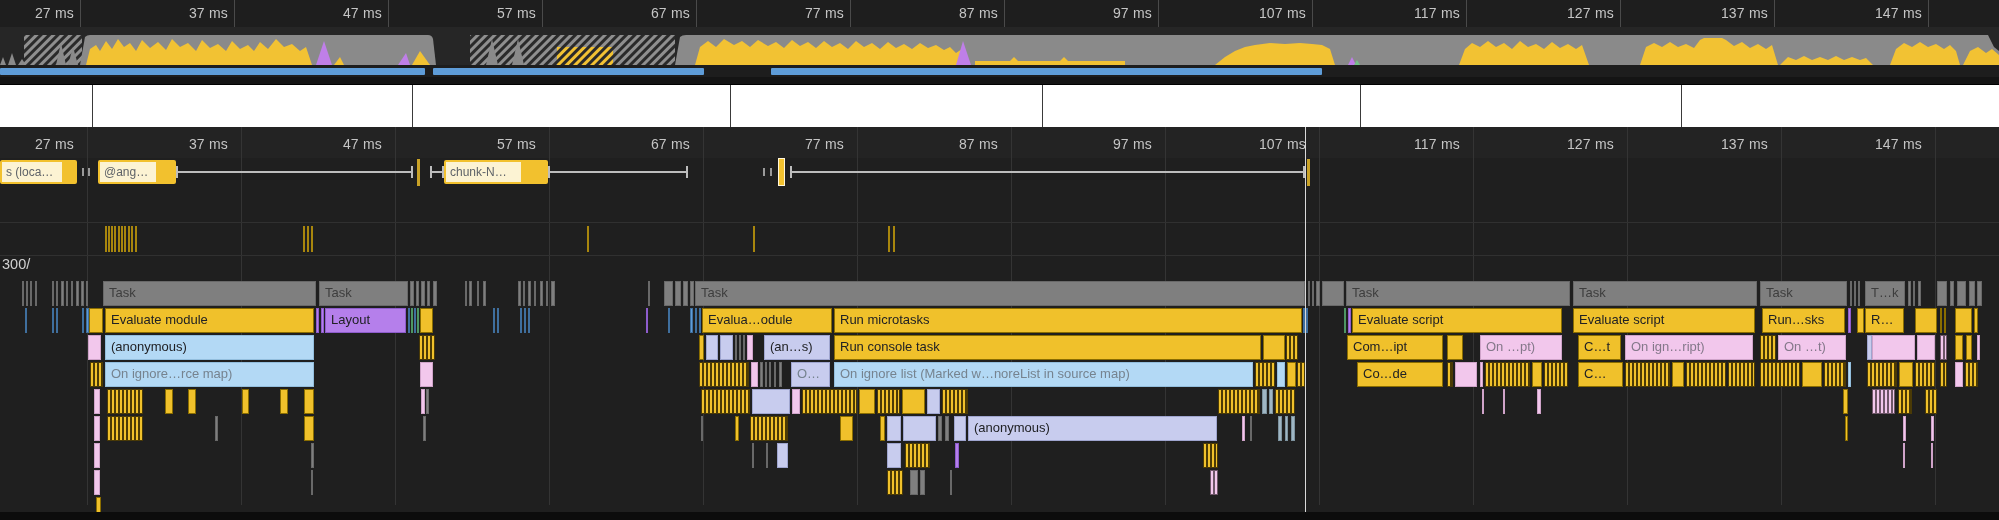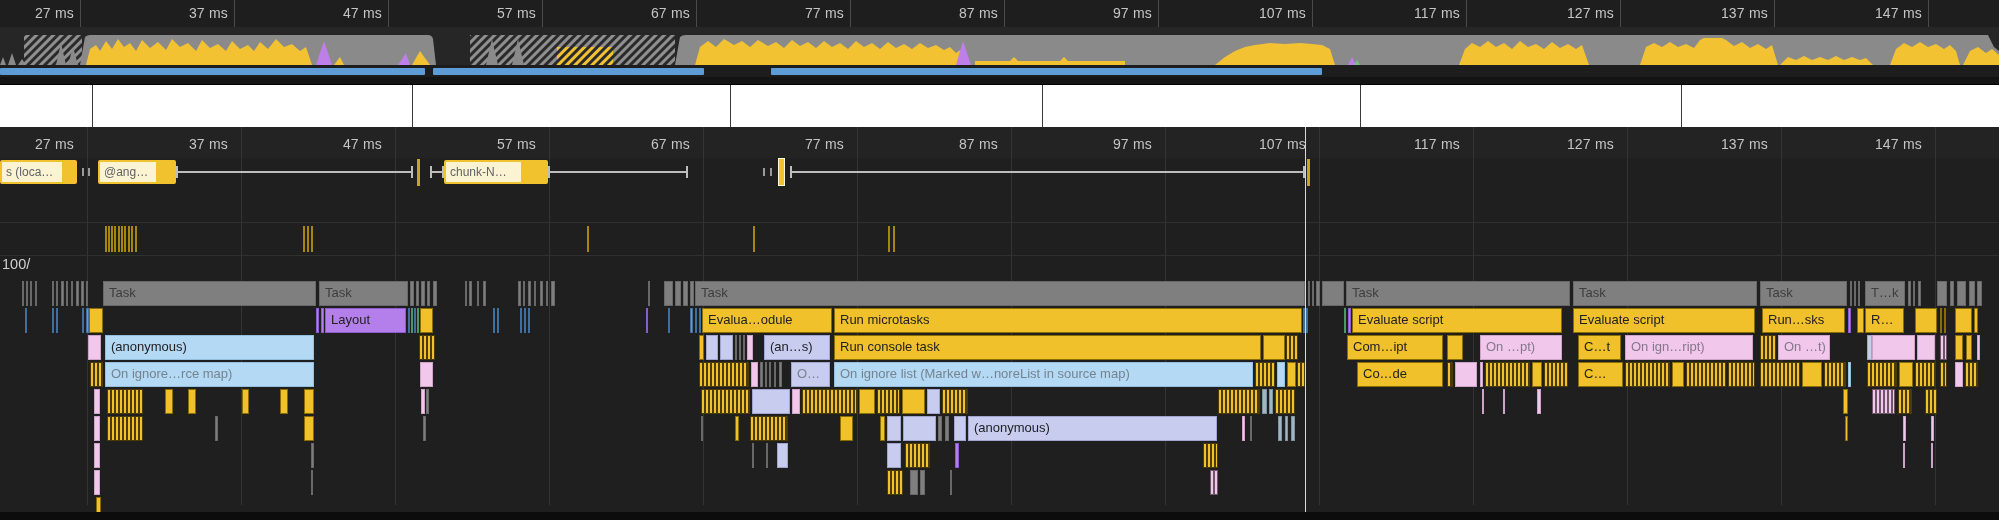--- a/index.html
+++ b/index.html
@@ -209,21 +209,21 @@
         <div class="ttick" style="left: 135px;"></div>
         <div class="ttick" style="left: 303px;"></div>
         <div class="ttick" style="left: 307px;"></div>
         <div class="ttick" style="left: 311px;"></div>
         <div class="ttick" style="left: 587px;"></div>
         <div class="ttick" style="left: 753px;"></div>
         <div class="ttick" style="left: 888px;"></div>
         <div class="ttick" style="left: 893px;"></div>
       </div>
 
-    <div id="mtlabel">100/</div>
+    <div id="mtlabel">300/</div>
 
     <div id="flame">
         <div class="seg nolab" style="left: 22px; top: 154px; width: 2px; background: rgb(127, 127, 127); border-color: rgb(105, 105, 105);"></div>
         <div class="seg nolab" style="left: 26px; top: 154px; width: 2px; background: rgb(127, 127, 127); border-color: rgb(105, 105, 105);"></div>
         <div class="seg nolab" style="left: 30px; top: 154px; width: 2px; background: rgb(127, 127, 127); border-color: rgb(105, 105, 105);"></div>
         <div class="seg nolab" style="left: 35px; top: 154px; width: 2px; background: rgb(127, 127, 127); border-color: rgb(105, 105, 105);"></div>
         <div class="seg nolab" style="left: 52px; top: 154px; width: 2px; background: rgb(127, 127, 127); border-color: rgb(105, 105, 105);"></div>
         <div class="seg nolab" style="left: 56px; top: 154px; width: 2px; background: rgb(127, 127, 127); border-color: rgb(105, 105, 105);"></div>
         <div class="seg nolab" style="left: 61px; top: 154px; width: 3px; background: rgb(127, 127, 127); border-color: rgb(105, 105, 105);"></div>
         <div class="seg nolab" style="left: 66px; top: 154px; width: 2px; background: rgb(127, 127, 127); border-color: rgb(105, 105, 105);"></div>
@@ -273,20 +273,21 @@
         <div class="seg nolab" style="left: 1950px; top: 154px; width: 4px; background: rgb(127, 127, 127); border-color: rgb(105, 105, 105);"></div>
         <div class="seg nolab" style="left: 1957px; top: 154px; width: 9px; background: rgb(127, 127, 127); border-color: rgb(105, 105, 105);"></div>
         <div class="seg nolab" style="left: 1969px; top: 154px; width: 6px; background: rgb(127, 127, 127); border-color: rgb(105, 105, 105);"></div>
         <div class="seg nolab" style="left: 1977px; top: 154px; width: 5px; background: rgb(127, 127, 127); border-color: rgb(105, 105, 105);"></div>
         <div class="seg nolab" style="left: 25px; top: 181px; width: 2px; background: rgb(94, 156, 216); border-color: rgb(63, 111, 158);"></div>
         <div class="seg nolab" style="left: 52px; top: 181px; width: 2px; background: rgb(94, 156, 216); border-color: rgb(63, 111, 158);"></div>
         <div class="seg nolab" style="left: 56px; top: 181px; width: 2px; background: rgb(94, 156, 216); border-color: rgb(63, 111, 158);"></div>
         <div class="seg nolab" style="left: 82px; top: 181px; width: 2px; background: rgb(94, 156, 216); border-color: rgb(63, 111, 158);"></div>
         <div class="seg nolab" style="left: 86px; top: 181px; width: 3px; background: rgb(94, 156, 216); border-color: rgb(63, 111, 158);"></div>
         <div class="seg nolab" style="left: 89px; top: 181px; width: 14px; background: rgb(240, 193, 43); border-color: rgb(138, 109, 0);"></div>
+        <div class="seg" style="left: 105px; top: 181px; width: 209px; background: rgb(240, 193, 43); border-color: rgb(138, 109, 0); color: rgb(32, 33, 36);">Evaluate module</div>
         <div class="seg nolab" style="left: 316px; top: 181px; width: 3px; background: rgb(181, 127, 235); border-color: rgb(141, 92, 204);"></div>
         <div class="seg nolab" style="left: 321px; top: 181px; width: 3px; background: rgb(181, 127, 235); border-color: rgb(141, 92, 204);"></div>
         <div class="seg" style="left: 325px; top: 181px; width: 81px; background: rgb(181, 127, 235); border-color: rgb(141, 92, 204); color: rgb(32, 33, 36);">Layout</div>
         <div class="seg nolab" style="left: 408px; top: 181px; width: 2px; background: rgb(94, 156, 216); border-color: rgb(63, 111, 158);"></div>
         <div class="seg nolab" style="left: 411px; top: 181px; width: 2px; background: rgb(116, 194, 134); border-color: rgb(78, 150, 99);"></div>
         <div class="seg nolab" style="left: 414px; top: 181px; width: 2px; background: rgb(94, 156, 216); border-color: rgb(63, 111, 158);"></div>
         <div class="seg nolab" style="left: 417px; top: 181px; width: 2px; background: rgb(116, 194, 134); border-color: rgb(78, 150, 99);"></div>
         <div class="seg nolab" style="left: 420px; top: 181px; width: 13px; background: rgb(240, 193, 43); border-color: rgb(138, 109, 0);"></div>
         <div class="seg nolab" style="left: 493px; top: 181px; width: 2px; background: rgb(94, 156, 216); border-color: rgb(63, 111, 158);"></div>
         <div class="seg nolab" style="left: 497px; top: 181px; width: 2px; background: rgb(94, 156, 216); border-color: rgb(63, 111, 158);"></div>
@@ -328,21 +329,21 @@
         <div class="seg" style="left: 764px; top: 208px; width: 66px; background: rgb(200, 204, 238); border-color: rgb(159, 165, 207); color: rgb(32, 33, 36);">(an…s)</div>
         <div class="seg" style="left: 834px; top: 208px; width: 427px; background: rgb(240, 193, 43); border-color: rgb(138, 109, 0); color: rgb(32, 33, 36);">Run console task</div>
         <div class="seg nolab" style="left: 1263px; top: 208px; width: 22px; background: rgb(240, 193, 43); border-color: rgb(138, 109, 0);"></div>
         <div class="seg nolab" style="left: 1286px; top: 208px; width: 12px; background: repeating-linear-gradient(90deg, rgb(240, 193, 43) 0px, rgb(240, 193, 43) 2px, rgb(74, 58, 6) 2px, rgb(74, 58, 6) 4px); border-color: rgb(74, 58, 6);"></div>
         <div class="seg" style="left: 1347px; top: 208px; width: 96px; background: rgb(240, 193, 43); border-color: rgb(138, 109, 0); color: rgb(32, 33, 36);">Com…ipt</div>
         <div class="seg nolab" style="left: 1447px; top: 208px; width: 16px; background: rgb(240, 193, 43); border-color: rgb(138, 109, 0);"></div>
         <div class="seg" style="left: 1480px; top: 208px; width: 82px; background: rgb(242, 199, 236); border-color: rgb(207, 163, 201); color: rgb(132, 120, 138);">On …pt)</div>
         <div class="seg" style="left: 1578px; top: 208px; width: 43px; background: rgb(240, 193, 43); border-color: rgb(138, 109, 0); color: rgb(32, 33, 36);">C…t</div>
         <div class="seg" style="left: 1625px; top: 208px; width: 128px; background: rgb(242, 199, 236); border-color: rgb(207, 163, 201); color: rgb(132, 120, 138);">On ign…ript)</div>
         <div class="seg nolab" style="left: 1760px; top: 208px; width: 16px; background: repeating-linear-gradient(90deg, rgb(240, 193, 43) 0px, rgb(240, 193, 43) 2px, rgb(74, 58, 6) 2px, rgb(74, 58, 6) 4px); border-color: rgb(74, 58, 6);"></div>
-        <div class="seg" style="left: 1778px; top: 208px; width: 52px; background: rgb(242, 199, 236); border-color: rgb(207, 163, 201); color: rgb(132, 120, 138);">On …t)</div>
+        <div class="seg" style="left: 1778px; top: 208px; width: 68px; background: rgb(242, 199, 236); border-color: rgb(207, 163, 201); color: rgb(132, 120, 138);">On …t)</div>
         <div class="seg nolab" style="left: 1867px; top: 208px; width: 5px; background: rgb(200, 204, 238); border-color: rgb(159, 165, 207);"></div>
         <div class="seg nolab" style="left: 1872px; top: 208px; width: 43px; background: rgb(242, 199, 236); border-color: rgb(207, 163, 201);"></div>
         <div class="seg nolab" style="left: 1917px; top: 208px; width: 18px; background: rgb(242, 199, 236); border-color: rgb(207, 163, 201);"></div>
         <div class="seg nolab" style="left: 1940px; top: 208px; width: 7px; background: repeating-linear-gradient(90deg, rgb(242, 199, 236) 0px, rgb(242, 199, 236) 2px, rgb(110, 86, 104) 2px, rgb(110, 86, 104) 4px); border-color: rgb(110, 86, 104);"></div>
         <div class="seg nolab" style="left: 1955px; top: 208px; width: 8px; background: rgb(240, 193, 43); border-color: rgb(138, 109, 0);"></div>
         <div class="seg nolab" style="left: 1966px; top: 208px; width: 6px; background: rgb(240, 193, 43); border-color: rgb(138, 109, 0);"></div>
         <div class="seg nolab" style="left: 1977px; top: 208px; width: 3px; background: rgb(242, 199, 236); border-color: rgb(207, 163, 201);"></div>
         <div class="seg nolab" style="left: 90px; top: 235px; width: 13px; background: repeating-linear-gradient(90deg, rgb(240, 193, 43) 0px, rgb(240, 193, 43) 2px, rgb(74, 58, 6) 2px, rgb(74, 58, 6) 4px); border-color: rgb(74, 58, 6);"></div>
         <div class="seg" style="left: 105px; top: 235px; width: 209px; background: rgb(179, 217, 245); border-color: rgb(147, 190, 221); color: rgb(118, 131, 143);">On ignore…rce map)</div>
         <div class="seg nolab" style="left: 420px; top: 235px; width: 13px; background: rgb(242, 199, 236); border-color: rgb(207, 163, 201);"></div>

